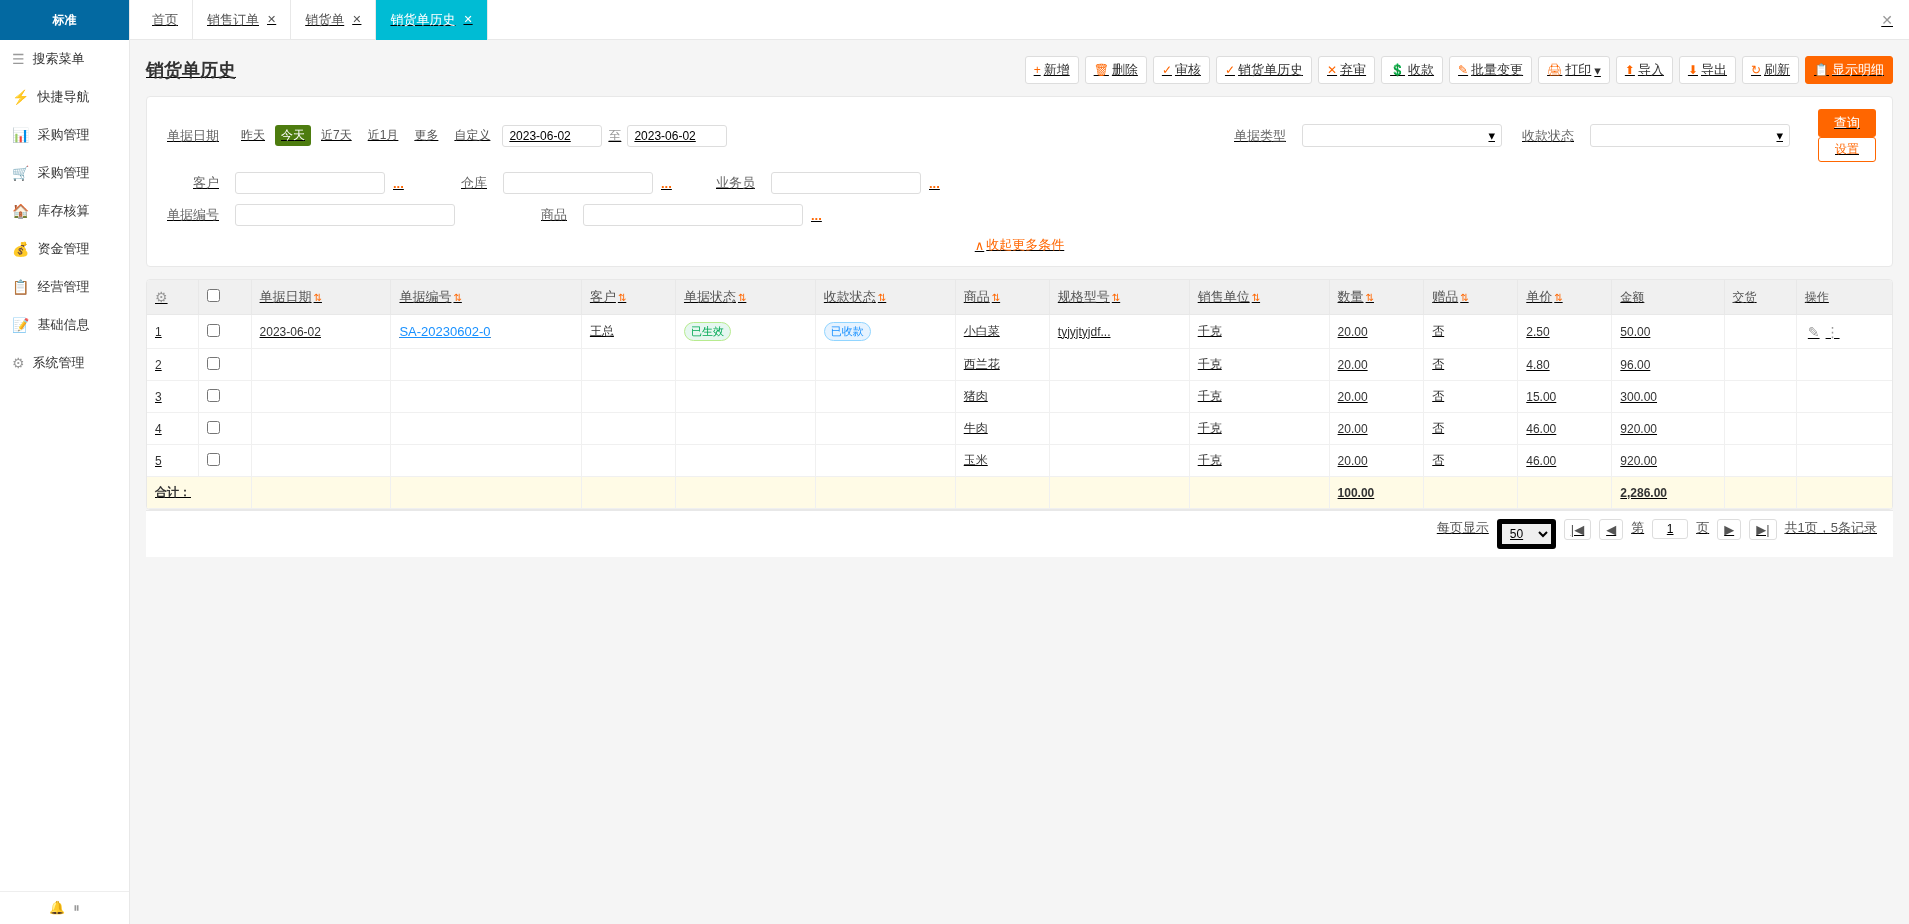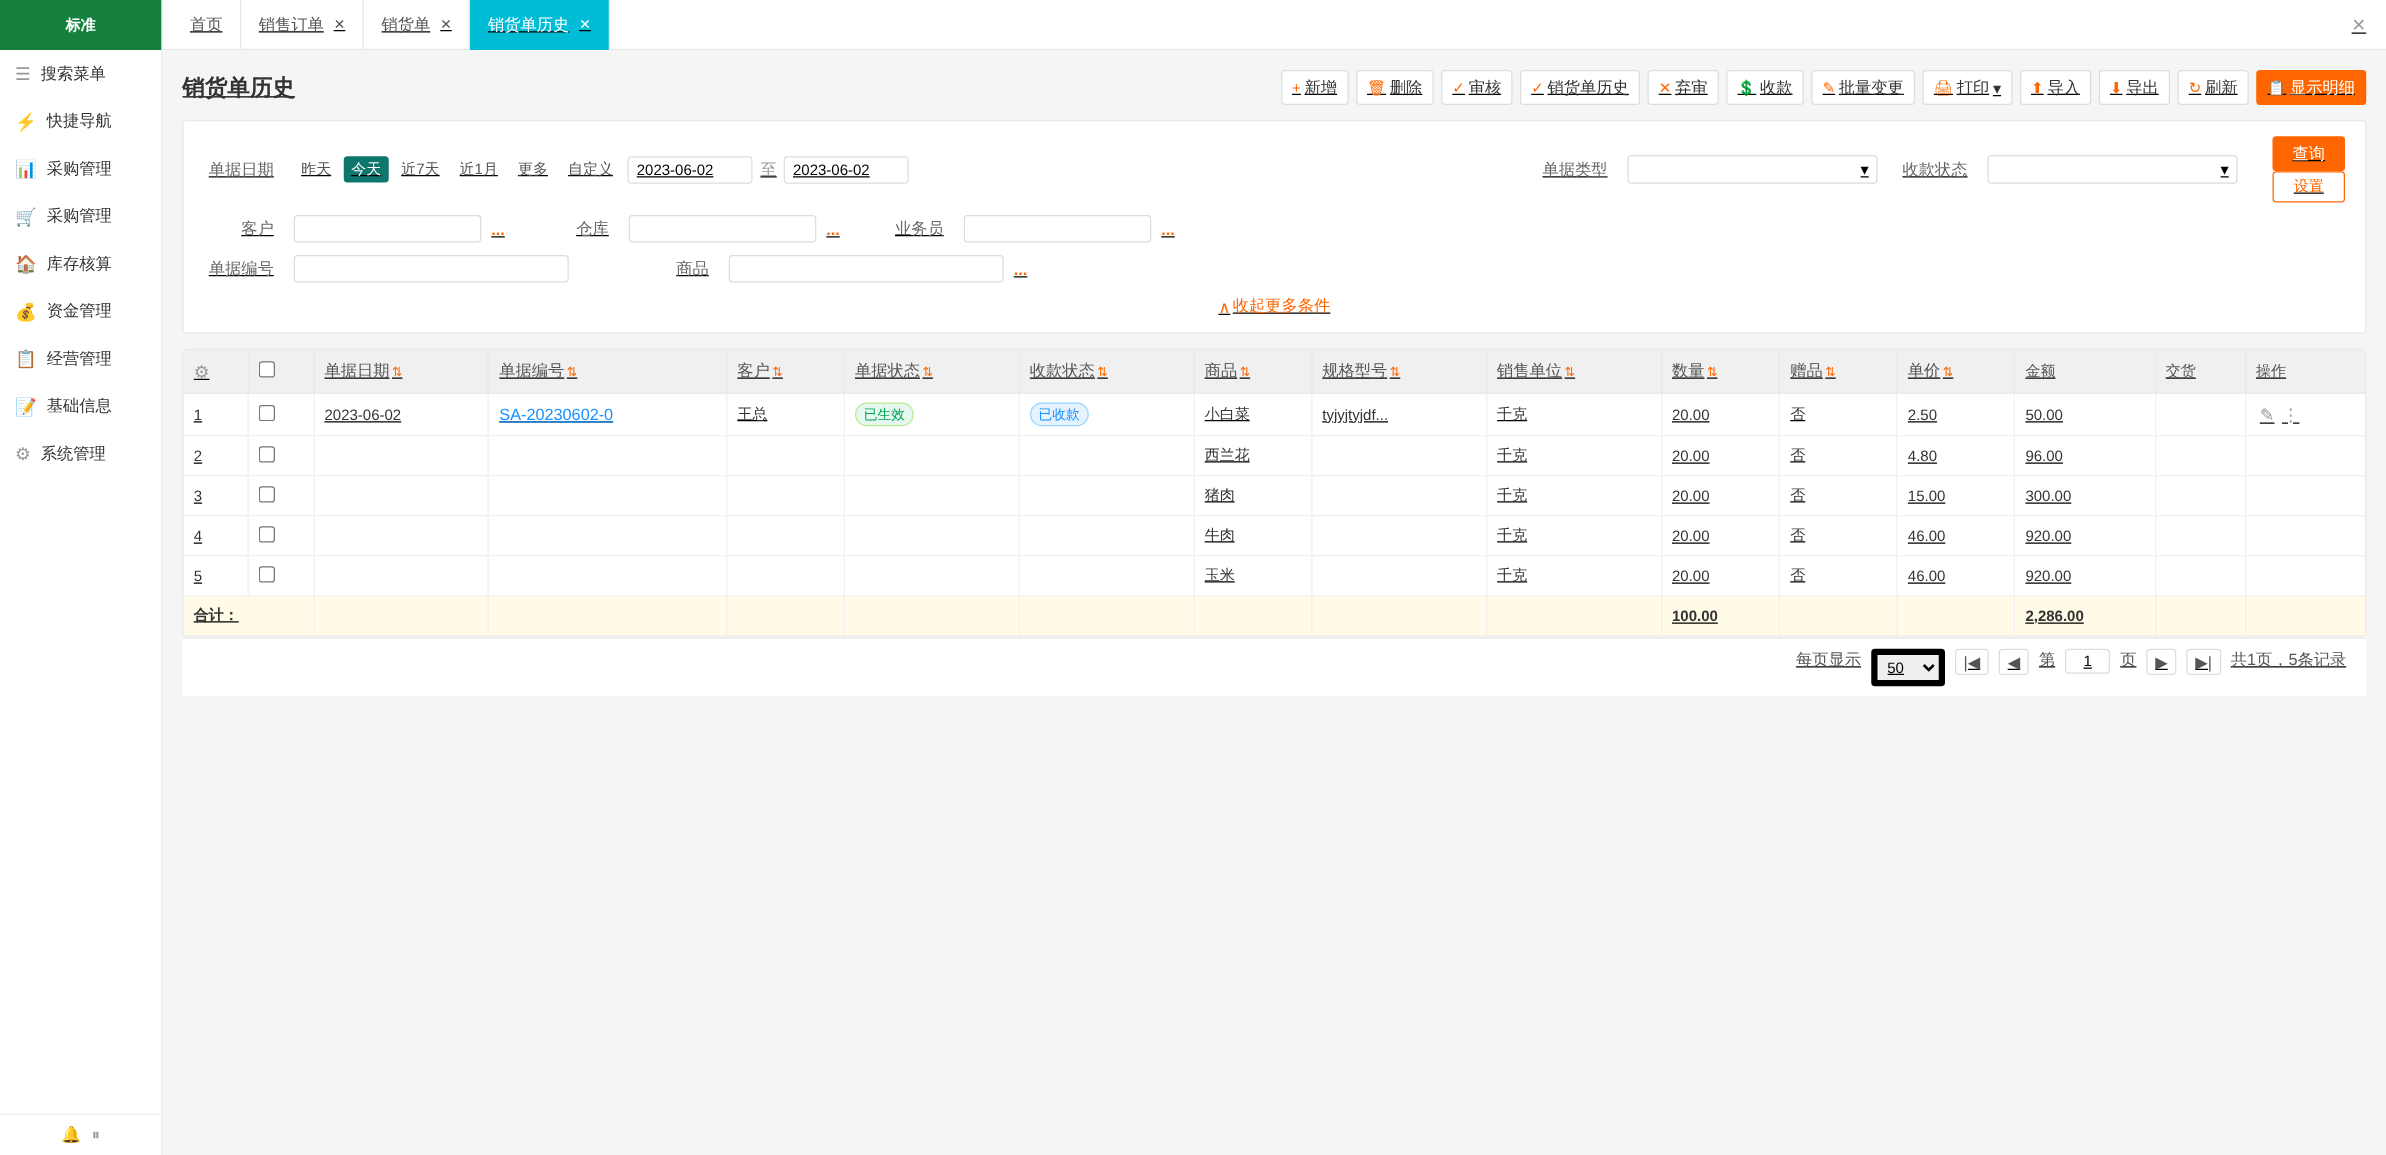--- a/index.html
+++ b/index.html
@@ -9,21 +9,21 @@
     .sidebar {
       width: 130px;
       background: #fff;
       border-right: 1px solid #e8e8e8;
       display: flex;
       flex-direction: column;
       height: 100%;
     }
     .sidebar-logo {
       height: 40px;
-      background: #15803d;
+      background: #0369a1;
       display: flex;
       align-items: center;
       justify-content: center;
       color: #fff;
       font-size: 12px;
       font-weight: bold;
     }
     .sidebar-item {
       display: flex;
       align-items: center;
@@ -153,21 +153,21 @@
       text-align: right;
     }
     .date-shortcut {
       padding: 2px 6px;
       border-radius: 3px;
       cursor: pointer;
       color: #555;
       font-size: 12px;
     }
     .date-shortcut.active {
-      background: #0f766e;
+      background: #4d7c0f;
       color: #fff;
     }
     .date-input {
       border: 1px solid #ddd;
       border-radius: 3px;
       padding: 3px 6px;
       width: 100px;
       font-size: 12px;
     }
     .filter-input {

